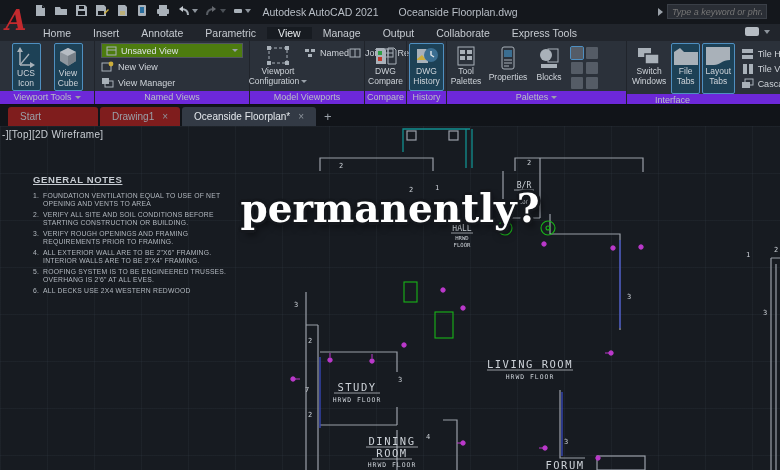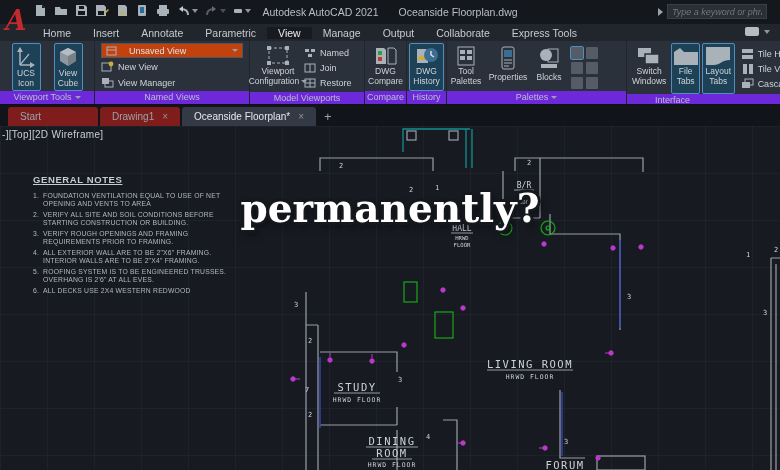--- a/index.html
+++ b/index.html
@@ -33,23 +33,23 @@
             display:flex; border-bottom:1px solid #0e1116; overflow:hidden; }
   .panel { display:flex; flex-direction:column; border-right:1px solid #20242b; flex:0 0 auto; }
   .panel-body { flex:1 1 auto; display:flex; align-items:stretch; padding:2px 2px 0 2px; }
   .panel-name { height:13px; background:#6d28d9; color:#b9bfc7; font-size:9px; text-align:center;
                 line-height:13px; display:flex; align-items:center; justify-content:center; gap:3px; }
   .dcaret { width:0; height:0; border-left:3px solid transparent; border-right:3px solid transparent; border-top:3px solid #9aa1a9; }
   .bigbtn { width:38px; display:flex; flex-direction:column; align-items:center; justify-content:flex-start;
             padding-top:3px; gap:1px; color:#ced3d9; font-size:8.5px; line-height:9px; text-align:center; cursor:pointer; border-radius:2px; }
   .bigbtn .lab { white-space:nowrap; }
   .hl { background:#1d4156; outline:1px solid #4f8fc0; outline-offset:-1px; }
-  .vcol { display:flex; flex-direction:column; justify-content:space-between; padding:2px 0; }
+  .vcol { display:flex; justify-content:space-between; padding:2px 0; }
   .rowbtn { display:flex; align-items:center; gap:4px; color:#ced3d9; font-size:9px; height:15px; cursor:pointer; white-space:nowrap; }
-  .combo { display:flex; align-items:center; gap:12px; background:#c2410c; border:1px solid #50565e;
+  .combo { display:flex; align-items:center; gap:4px; background:#4d7c0f; border:1px solid #50565e;
            height:15px; padding:0 4px; color:#dde1e6; font-size:9px; width:142px; }
   .combo .sp { flex:1; }
   .icongrid { display:grid; grid-template-columns:12px 12px; grid-auto-rows:12px; gap:3px; padding:4px 2px 0 4px; }
   .gi { background:#555c66; border-radius:1px; cursor:pointer; }
   .stack { display:flex; flex-direction:column; justify-content:space-between; padding:3px 0 3px 4px; }
   
   .filetabs { position:absolute; left:0; top:105px; width:780px; height:21px; background:#111419; display:flex; align-items:flex-end; padding-left:8px; }
   .ftab { height:19px; display:flex; align-items:center; gap:8px; padding:0 12px; font-size:10px;
           color:#9aa1a9; background:#7f1d1d; border-radius:3px 3px 0 0; margin-right:2px; cursor:pointer; }
   .ftab.start { width:90px; }

